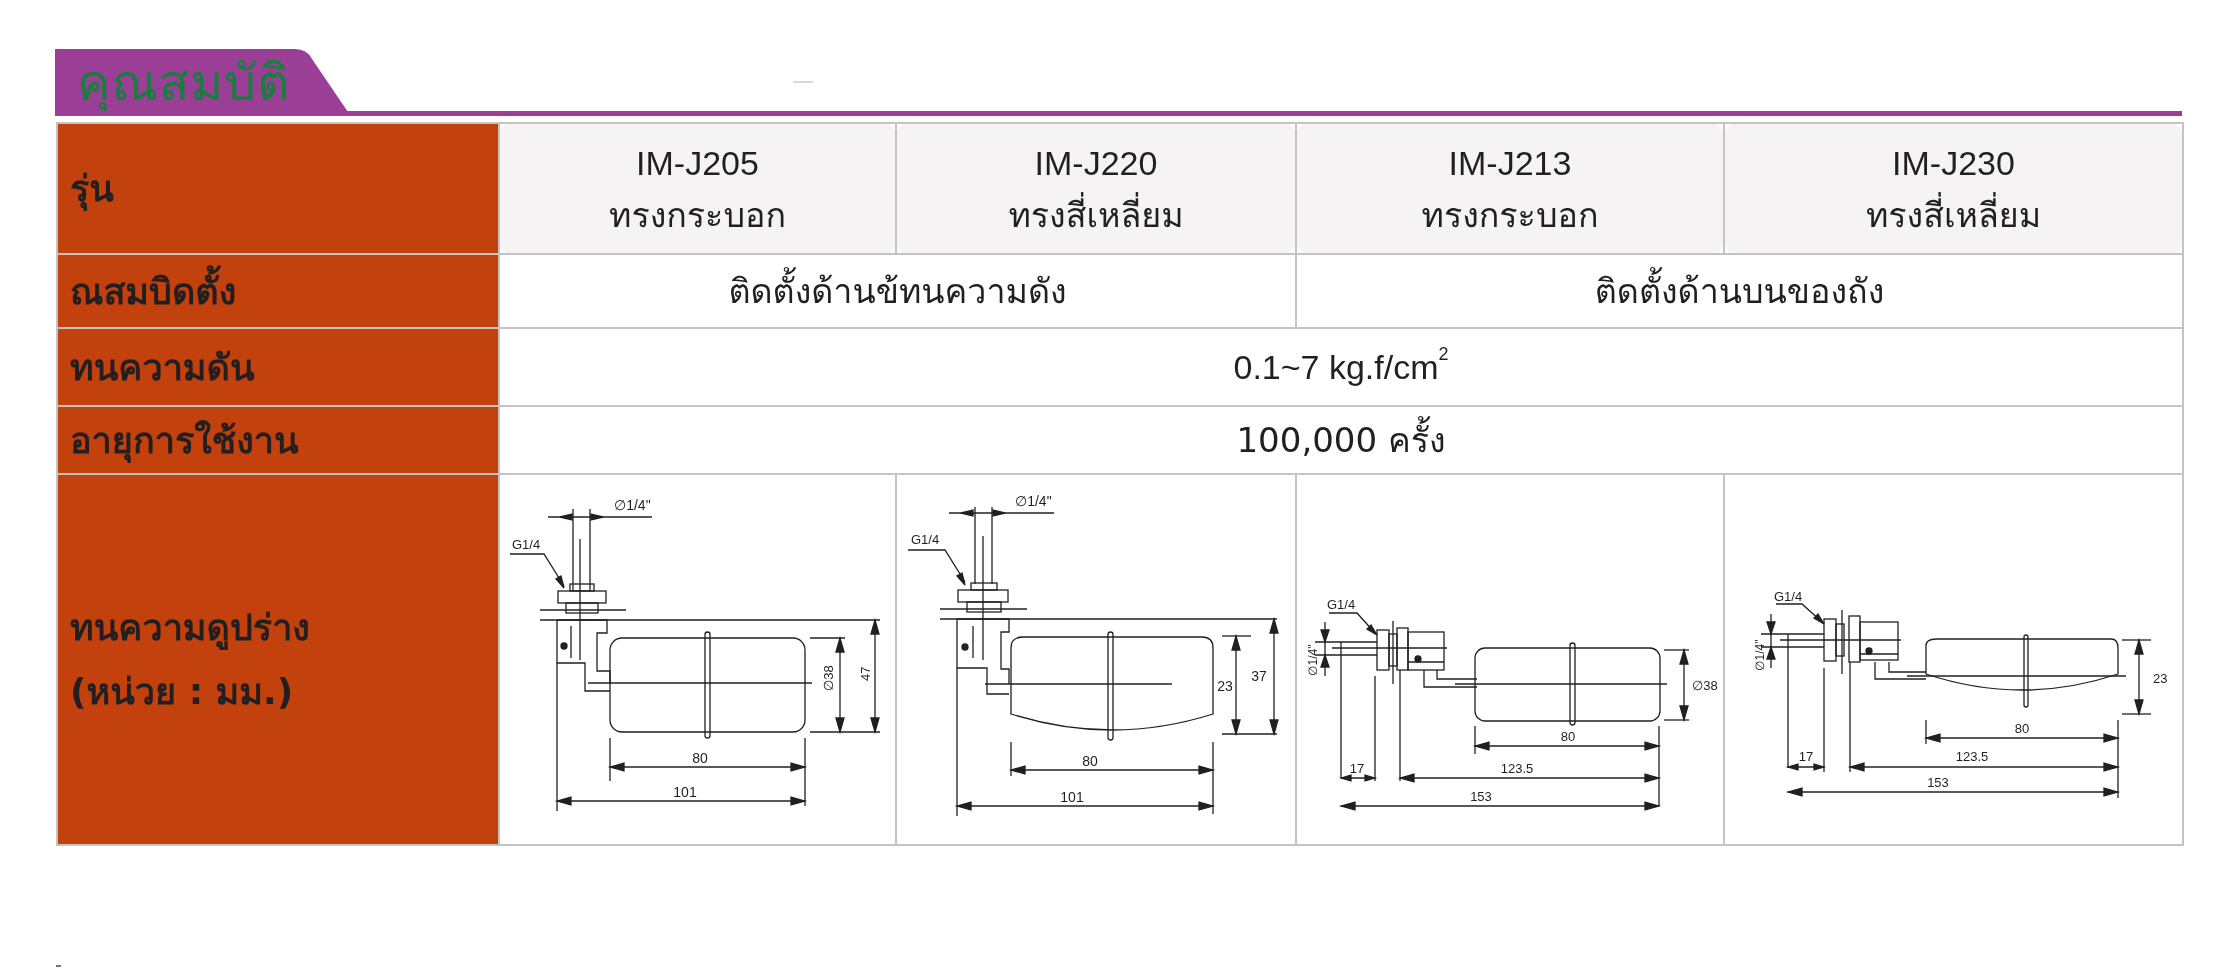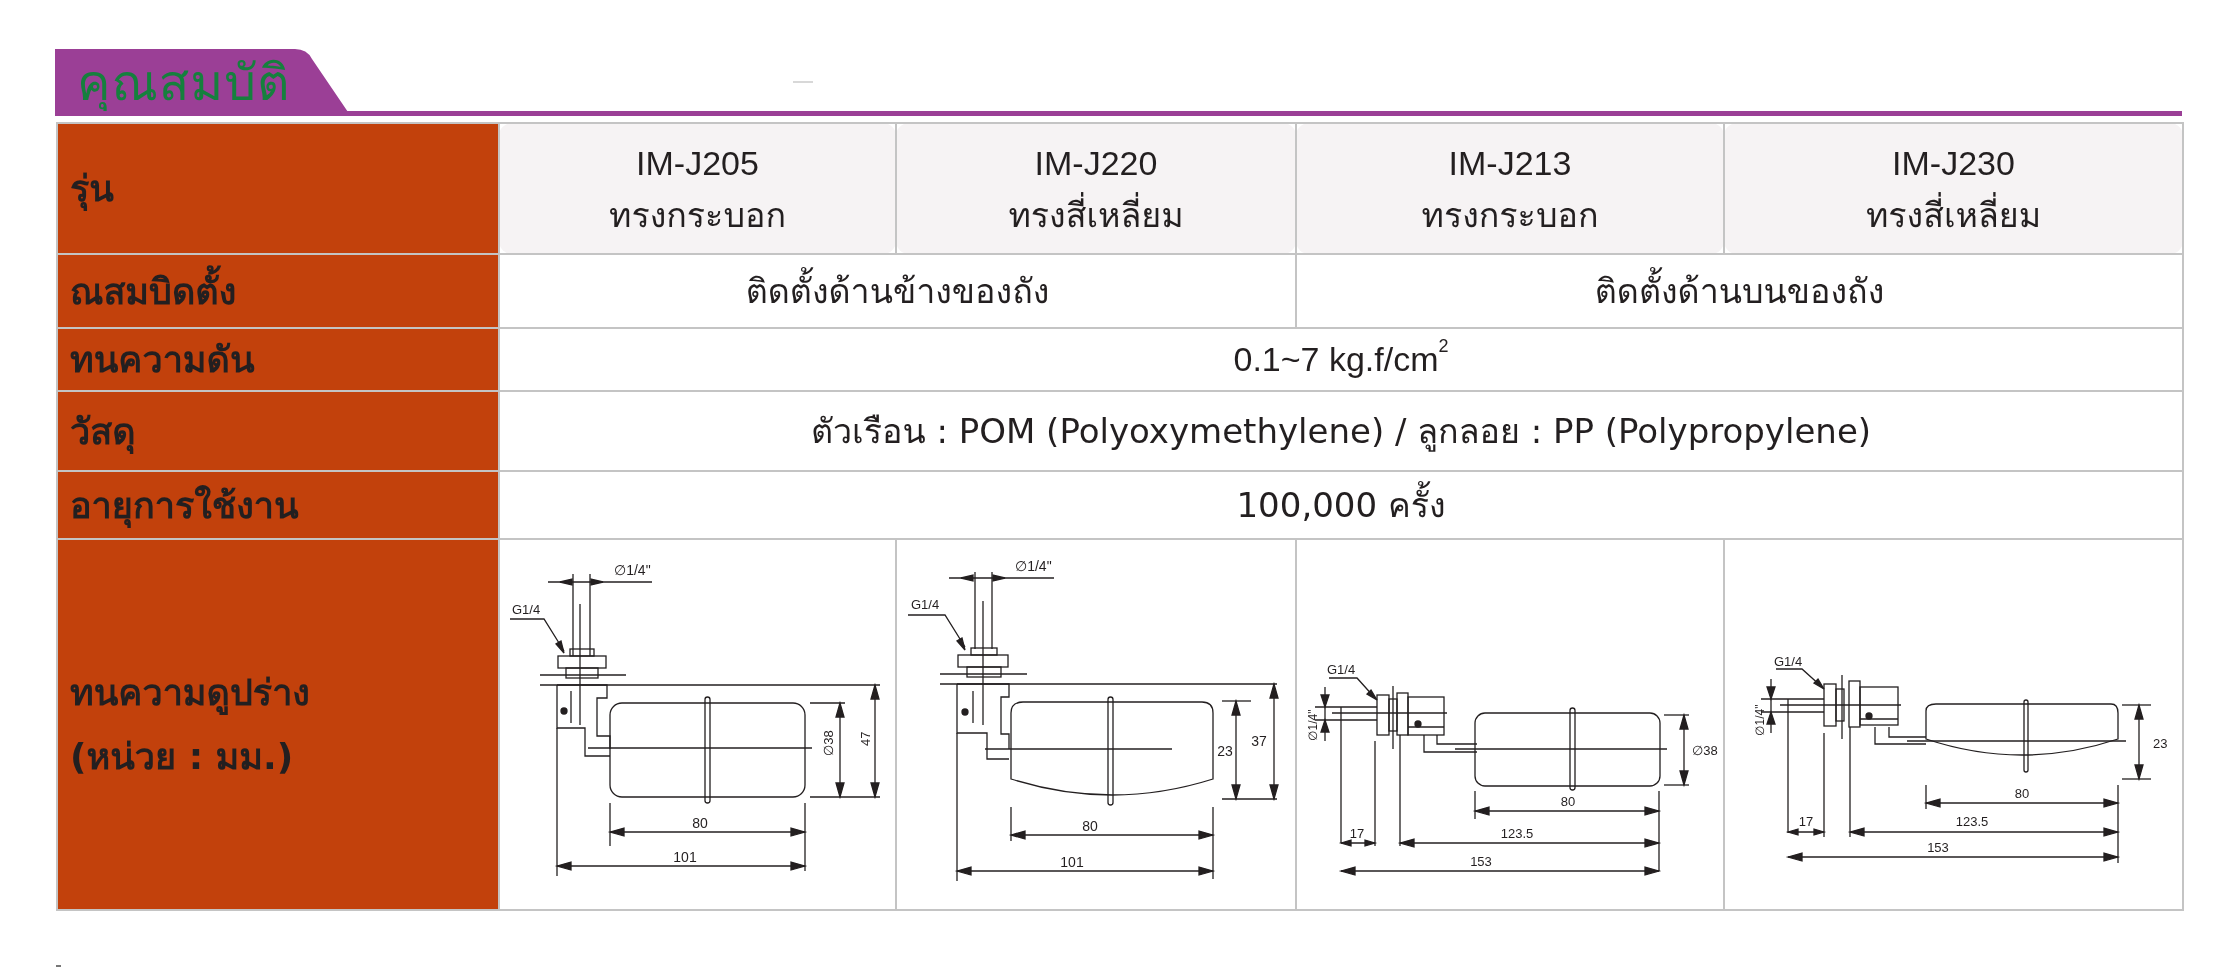--- a/index.html
+++ b/index.html
@@ -65,30 +65,26 @@
       <span class="model">IM-J213</span>
       <span class="shape">ทรงกระบอก</span>
     </td>
     <td class="hd">
       <span class="model">IM-J230</span>
       <span class="shape">ทรงสี่เหลี่ยม</span>
     </td>
   </tr>
   <tr style="height:74px">
     <td class="lbl">ณสมบิดตั้ง</td>
-    <td class="val thai" colspan="2">ติดตั้งด้านข้างของถัง</td>
+    <td class="val thai" colspan="2">ติดตั้งด้านข้ทนความดัง</td>
     <td class="val thai" colspan="2">ติดตั้งด้านบนของถัง</td>
   </tr>
-  <tr style="height:63px">
+  <tr style="height:78px">
     <td class="lbl">ทนความดัน</td>
     <td class="val" colspan="4"><span>0.1~7 kg.f/cm</span><sup>2</sup></td>
-  </tr>
-  <tr style="height:80px">
-    <td class="lbl">วัสดุ</td>
-    <td class="val thai" colspan="4">ตัวเรือน : POM (Polyoxymethylene) / ลูกลอย : PP (Polypropylene)</td>
   </tr>
   <tr style="height:68px">
     <td class="lbl">อายุการใช้งาน</td>
     <td class="val thai" colspan="4">100,000 ครั้ง</td>
   </tr>
   <tr style="height:371px">
     <td class="lbl lbl2">
       <div>ทนความดูปร่าง</div>
       <div>(หน่วย : มม.)</div>
     </td>

